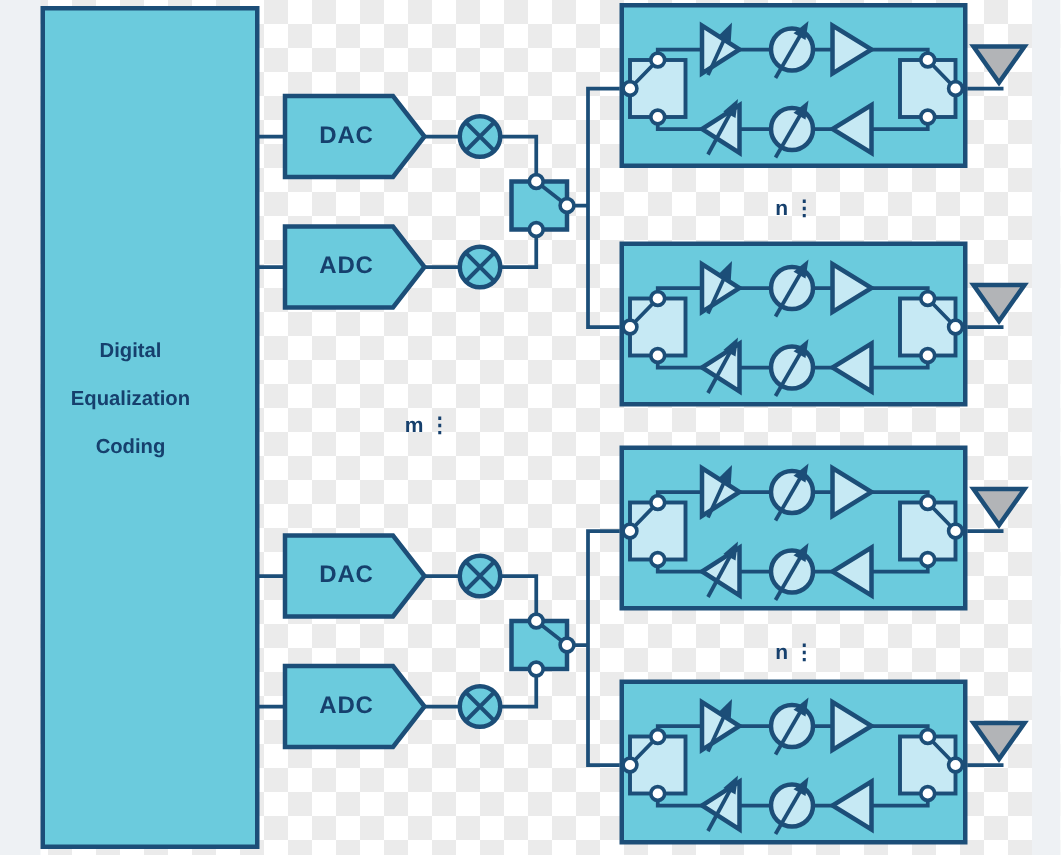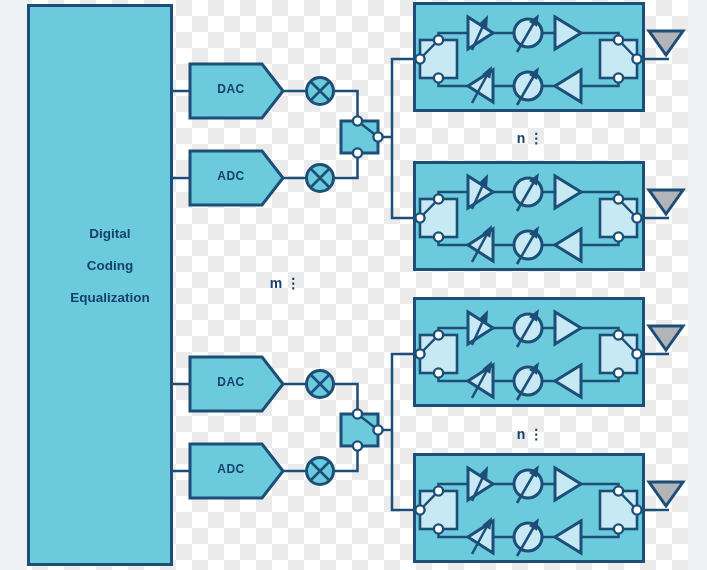--- a/index.html
+++ b/index.html
@@ -27,22 +27,22 @@
   .comp{fill:var(--light-fill);stroke:var(--outline);stroke-width:3;}
   .mixer{fill:var(--teal);stroke:var(--outline);stroke-width:3;}
   .wire{fill:none;stroke:var(--outline);stroke-width:2.5;}
   .xline{fill:none;stroke:var(--outline);stroke-width:2.6;}
   .arrow{fill:none;stroke:var(--outline);stroke-width:2.5;}
   .ah{fill:var(--outline);}
   .port{fill:var(--port-fill);stroke:var(--outline);stroke-width:2.4;}
   .antenna{fill:var(--antenna-gray);stroke:var(--outline);stroke-width:3;}
   
   .lbl{position:absolute;font-weight:bold;color:var(--text);text-align:center;white-space:pre-line;}
-  .lbl-digital{left:27px;top:210px;width:120px;font-size:13.5px;line-height:16px;margin-left:23px;}
-  .lbl-conv{left:191px;width:80px;font-size:12px;letter-spacing:.5px;}
+  .lbl-digital{left:27px;top:210px;width:120px;font-size:13.5px;line-height:16px;}
+  .lbl-conv{left:191px;width:80px;font-size:16px;letter-spacing:.5px;}
   .lbl-dac1{top:82px;} .lbl-adc1{top:169px;} .lbl-dac2{top:375px;} .lbl-adc2{top:462px;}
   .lbl-mult{width:52px;font-size:14px;}
   .lbl-n-top{left:504px;top:130px;} .lbl-n-bottom{left:504px;top:426px;} .lbl-m{left:259px;top:275px;}
 </style>
 </head>
 <body>
 
 <div class="checker"></div>
 <div class="strip strip-left"></div>
 <div class="strip strip-right"></div>
@@ -126,22 +126,22 @@
   <g transform="translate(649,326)">
       <polygon class="antenna" points="0,0 34,0 17,24"></polygon>
     </g>
   <g transform="translate(649,482)">
       <polygon class="antenna" points="0,0 34,0 17,24"></polygon>
     </g>
 </svg>
 
 <div class="lbl lbl-digital">
   <div>Digital</div>
+  <div>Equalization</div>
   <div>Coding</div>
-  <div>Equalization</div>
 </div>
 <div class="lbl lbl-conv lbl-dac1">DAC</div>
 <div class="lbl lbl-conv lbl-adc1">ADC</div>
 <div class="lbl lbl-conv lbl-dac2">DAC</div>
 <div class="lbl lbl-conv lbl-adc2">ADC</div>
 <div class="lbl lbl-mult lbl-n-top">n ⋮</div>
 <div class="lbl lbl-mult lbl-m">m ⋮</div>
 <div class="lbl lbl-mult lbl-n-bottom">n ⋮</div>
 
 </body></html>

